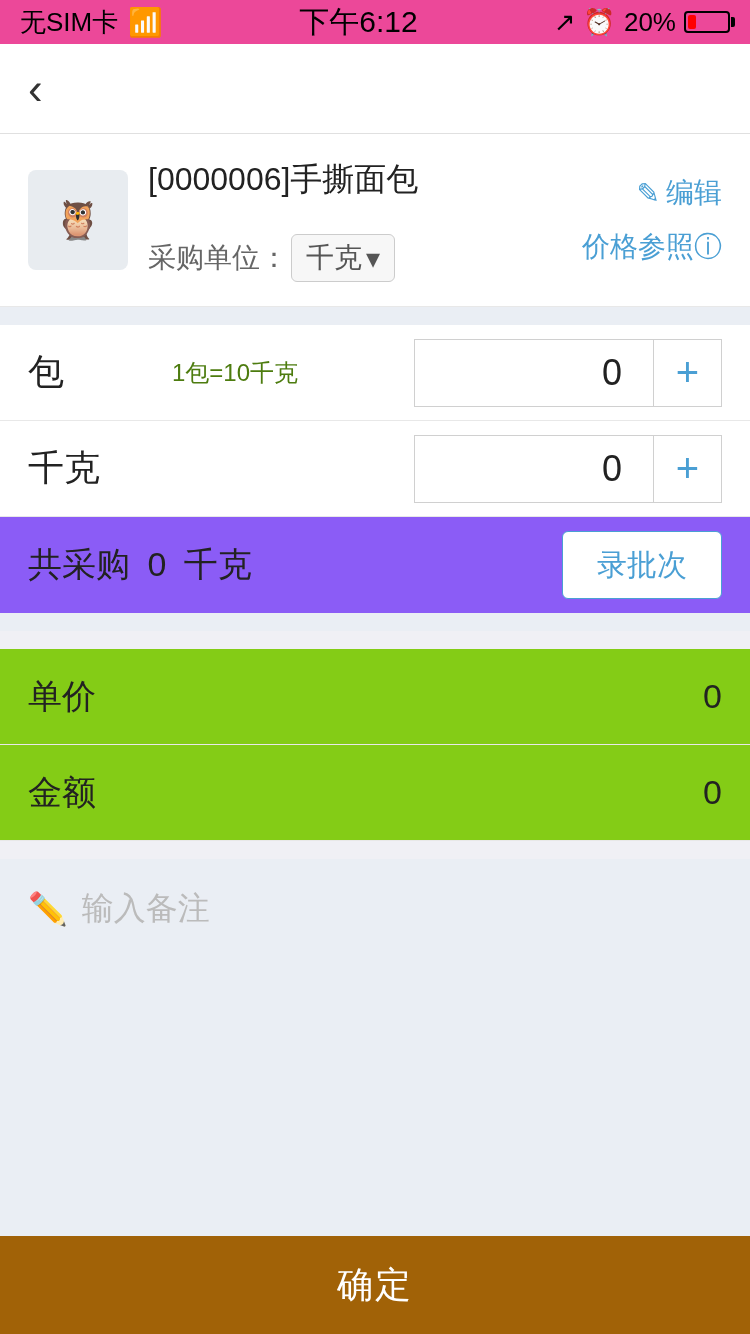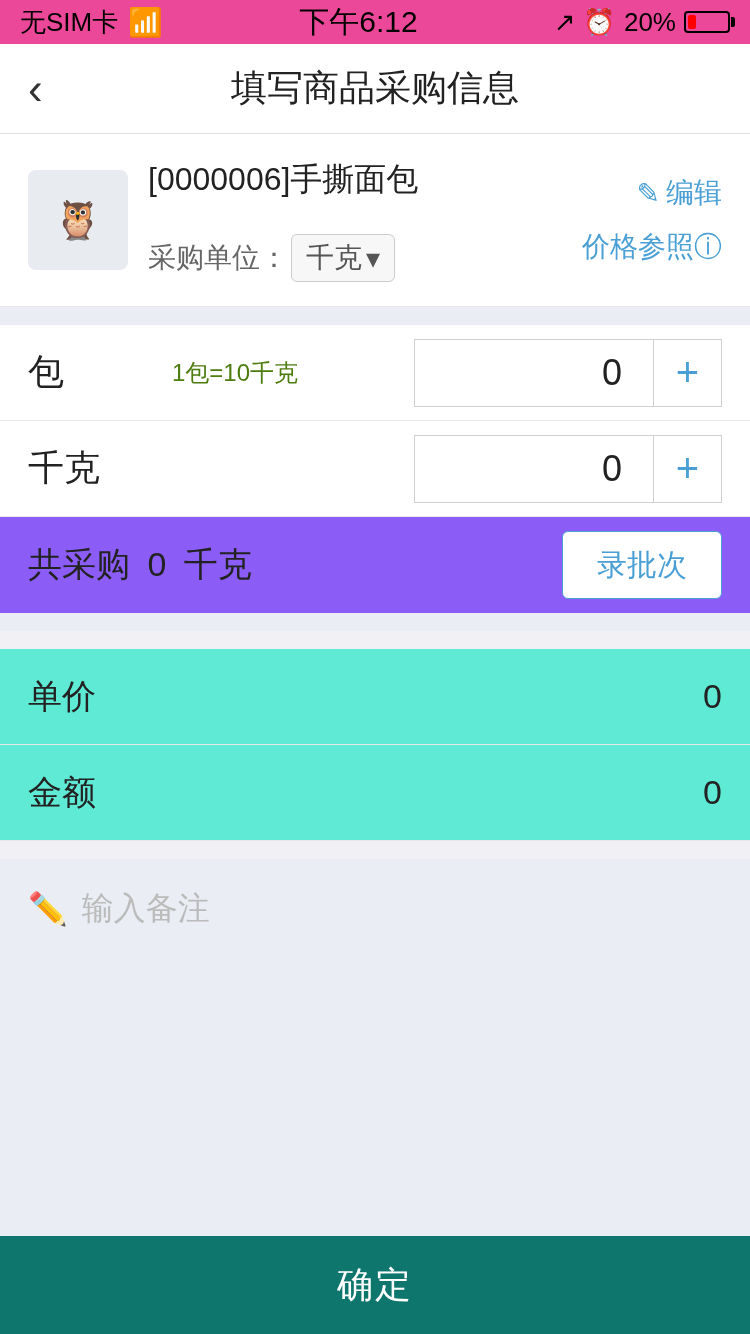--- a/index.html
+++ b/index.html
@@ -167,21 +167,21 @@
       border: 1px solid #4a9fd4;
       border-radius: 6px;
       display: flex; align-items: center; justify-content: center;
       font-size: 30px; color: #4a9fd4;
       background: #fff;
       cursor: pointer;
     }
 
     
     .price-section {
-      background: #5eead4;
+      background: #84cc16;
       margin-top: 18px;
     }
     .price-row {
       display: flex; align-items: center;
       padding: 0 28px;
       height: 96px;
       border-bottom: 1px solid #e8e8e8;
     }
     .price-label {
       font-size: 34px; color: #222;
@@ -207,21 +207,21 @@
       flex: 1;
       background: #eaeef4;
       height: 300px;
     }
 
     
     .confirm-btn {
       position: fixed;
       bottom: 0; left: 0;
       width: 750px; height: 98px;
-      background: #0f766e;
+      background: #a16207;
       display: flex; align-items: center; justify-content: center;
       font-size: 36px; color: #fff;
       cursor: pointer;
       letter-spacing: 2px;
     }
 
     .wifi-icon { font-size: 28px; }
   </style>
 </head>
 <body>
@@ -237,21 +237,20 @@
     <span>⏰</span>
     <span>20%</span>
     <span class="battery">
       <span class="battery-fill"></span>
     </span>
   </div>
 </div>
 
 <div class="nav-bar">
   <span class="nav-back">‹</span>
-  <span class="nav-title">填写商品采购信息</span>
 </div>
 
 <div class="product-card">
   <div class="product-thumb">
     <span class="owl-icon">🦉</span>
   </div>
   <div class="product-info">
     <div class="product-name">[0000006]手撕面包</div>
     <div class="product-unit-row">
       <span class="unit-label">采购单位：</span>

